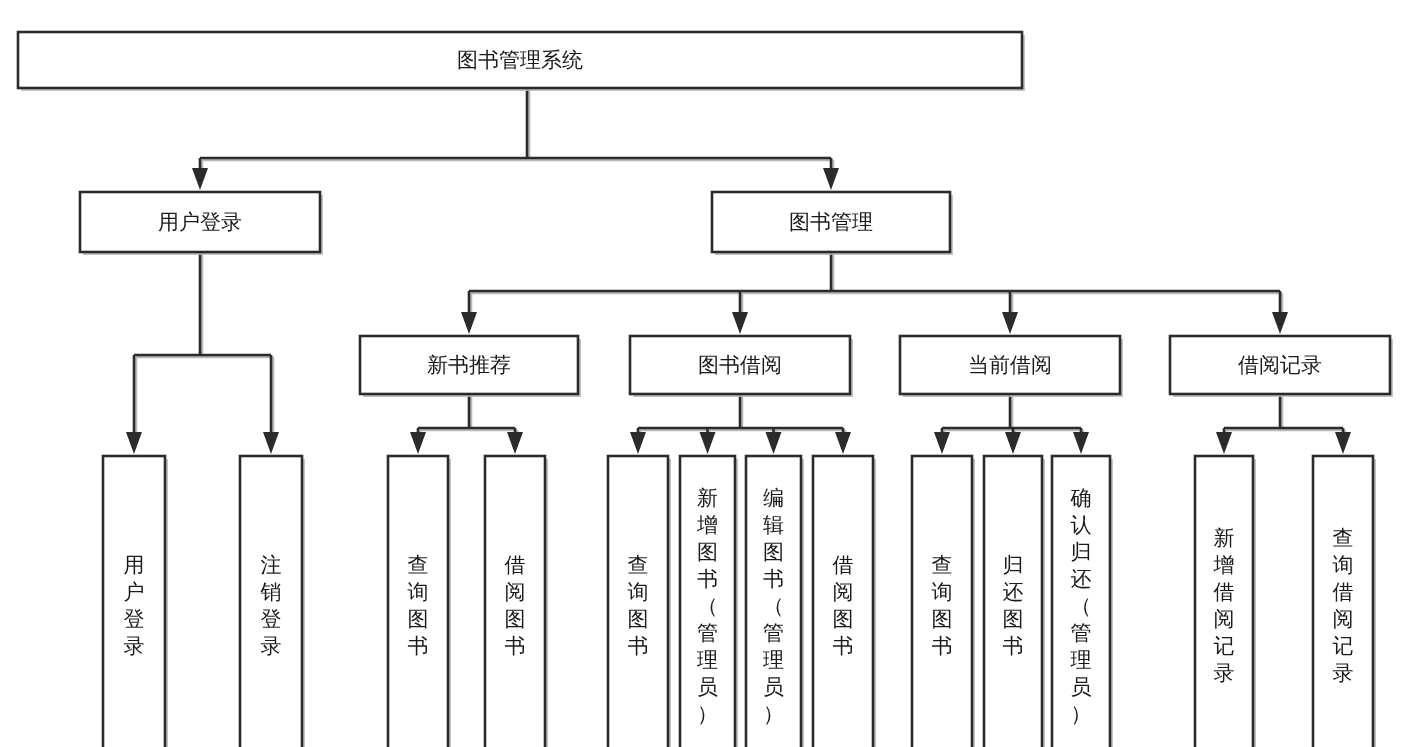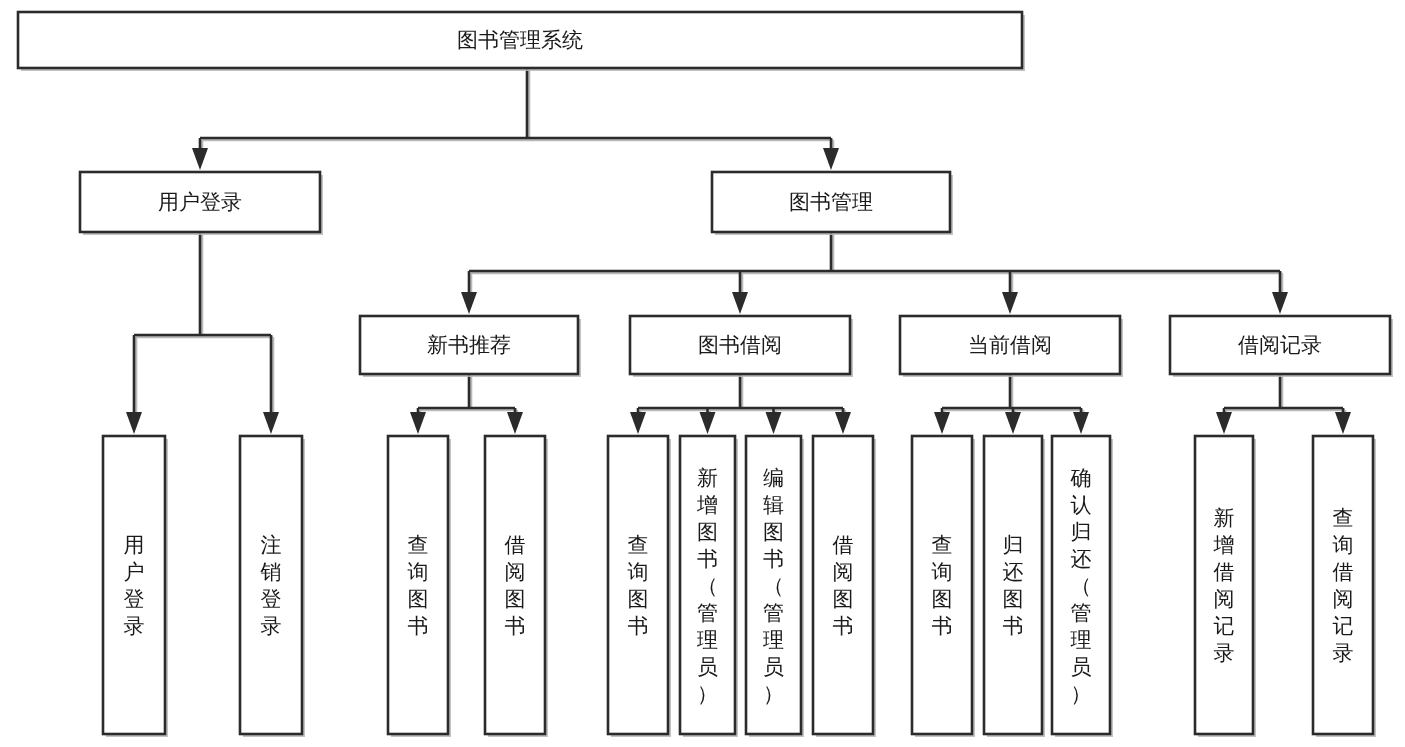--- a/index.html
+++ b/index.html
@@ -11,20 +11,21 @@
     width: 1405px;
     height: 747px;
     font-family: "Liberation Sans", "DejaVu Sans", sans-serif;
     overflow: hidden;
   }
   #diagram-root {
     position: relative;
     width: 1405px;
     height: 683px;
     background: #ffffff;
+    margin-top: 20px;
   }
   svg#tree-svg {
     position: absolute;
     left: 0;
     top: 0;
     width: 1405px;
     height: 747px;
     display: block;
   }
   .node-box {

